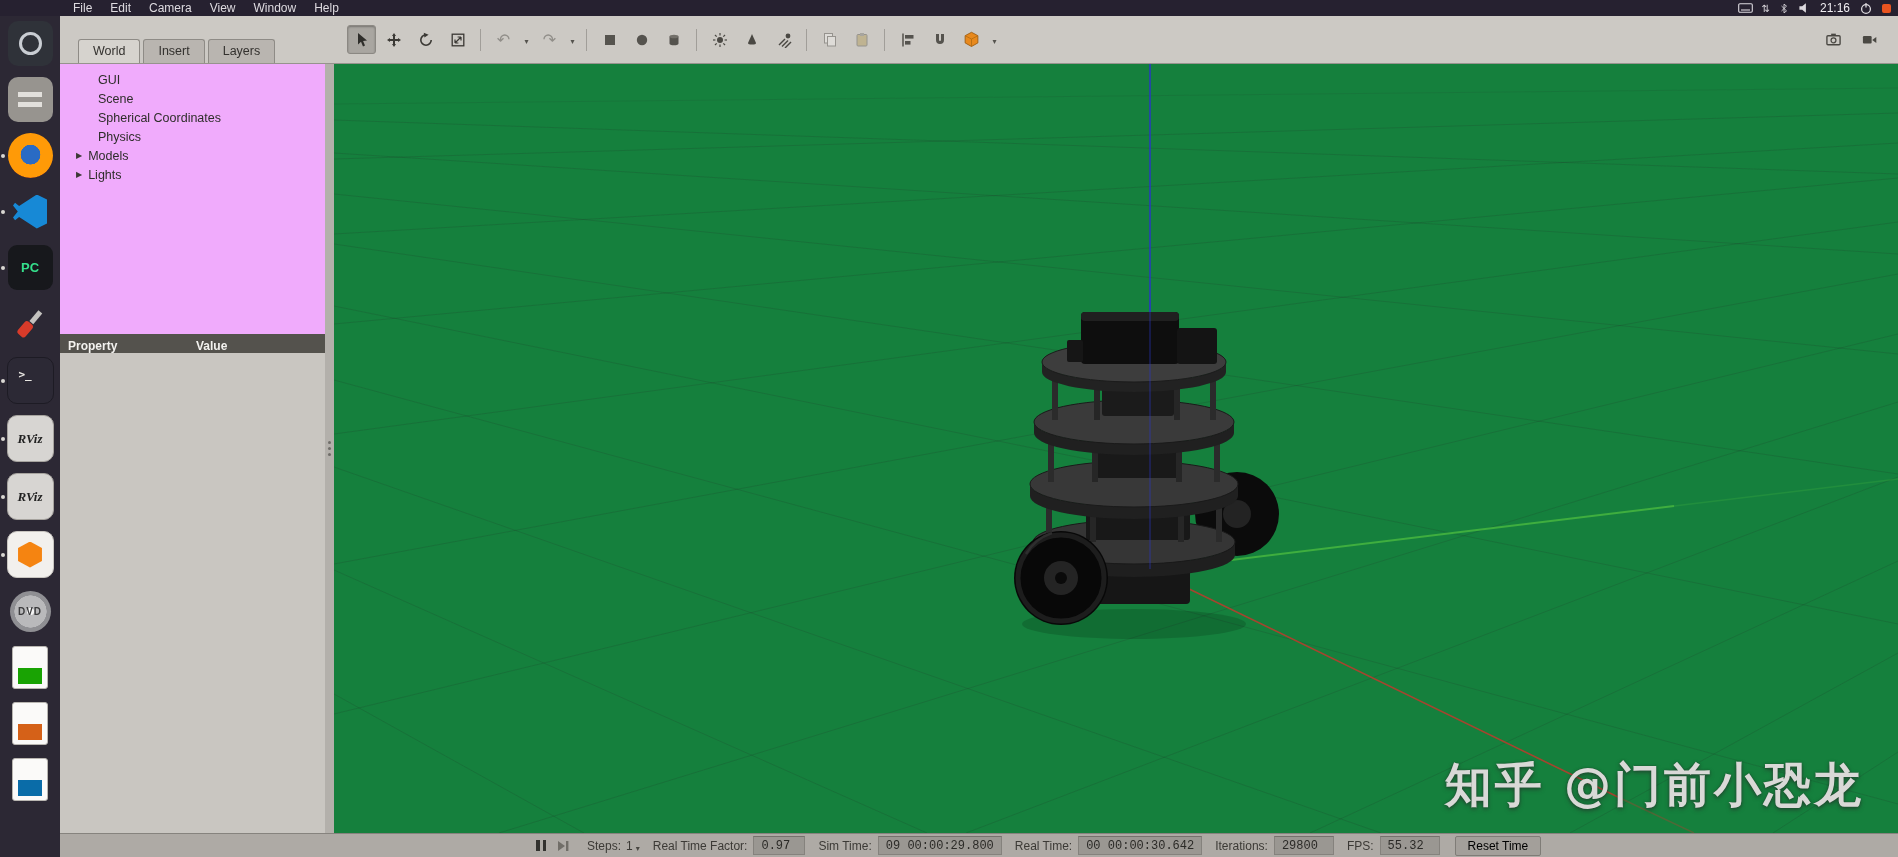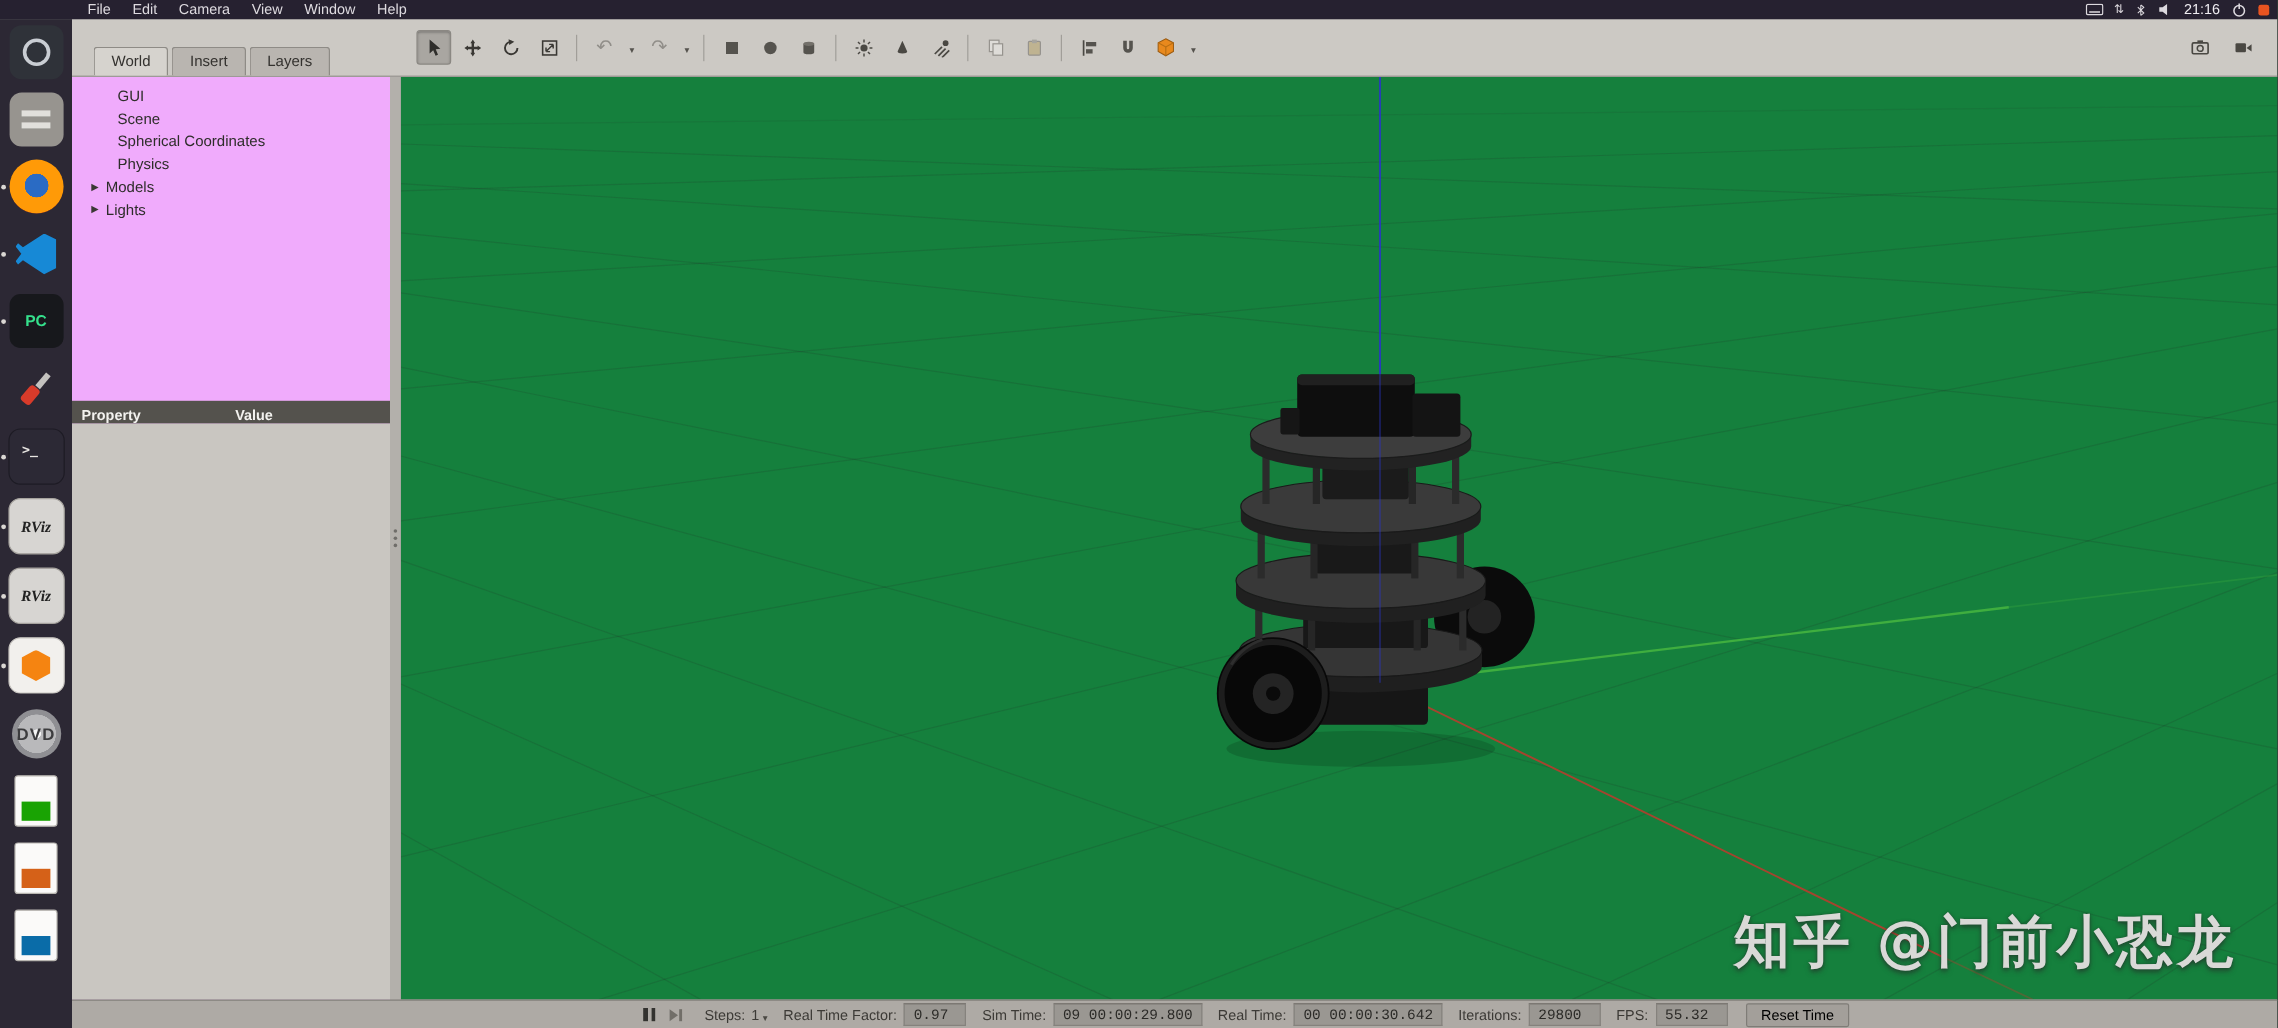--- a/index.html
+++ b/index.html
@@ -42,21 +42,21 @@
   .ic-terminal span{color:#e8e6e2;font-size:11px;font-weight:bold;
       font-family:"DejaVu Sans Mono",monospace;margin:-12px 0 0 -10px;}
   .ic-rviz{background:#d7d5d2;border:1px solid #a6a39e;}
   .ic-rviz span{font-family:"Liberation Serif",serif;font-style:italic;font-weight:bold;
       font-size:13px;color:#222;}
   .ic-gazebo{background:#f2f0ed;border:1px solid #c8c5c0;}
   .gz-logo{width:26px;height:26px;background:#f58411;
       clip-path:polygon(50% 0,96% 25%,96% 75%,50% 100%,4% 75%,4% 25%);}
   .disc{width:41px;height:41px;border-radius:50%;display:flex;align-items:center;justify-content:center;
       background:radial-gradient(circle,#f5f5f5 0 12%,#b9b9bb 13% 55%,#8f8f93 56% 85%,#c7c7ca 86%);}
-  .disc span{font-size:14px;font-weight:bold;color:#3c3c3e;letter-spacing:1px;}
+  .disc span{font-size:10px;font-weight:bold;color:#3c3c3e;letter-spacing:1px;}
   .ic-doc{width:34px;height:41px;background:#fbfaf9;border:1px solid #b9b6b1;border-radius:3px;
       display:flex;align-items:flex-end;justify-content:center;}
   .ic-doc .blk{width:24px;height:16px;margin-bottom:4px;}
   .blk-calc{background:#19a303;}.blk-impress{background:#d56118;}.blk-writer{background:#0a6ca8;}
 
   
   .band{position:absolute;left:60px;top:16px;width:1838px;height:48px;background:#ccc9c4;
         border-bottom:1px solid #96938e;box-sizing:border-box;z-index:10;}
   .tabs{position:absolute;left:18px;bottom:0;display:flex;align-items:flex-end;gap:3px;}
   .tab{padding:4px 14px 5px;border:1px solid #8e8b86;border-bottom:none;

